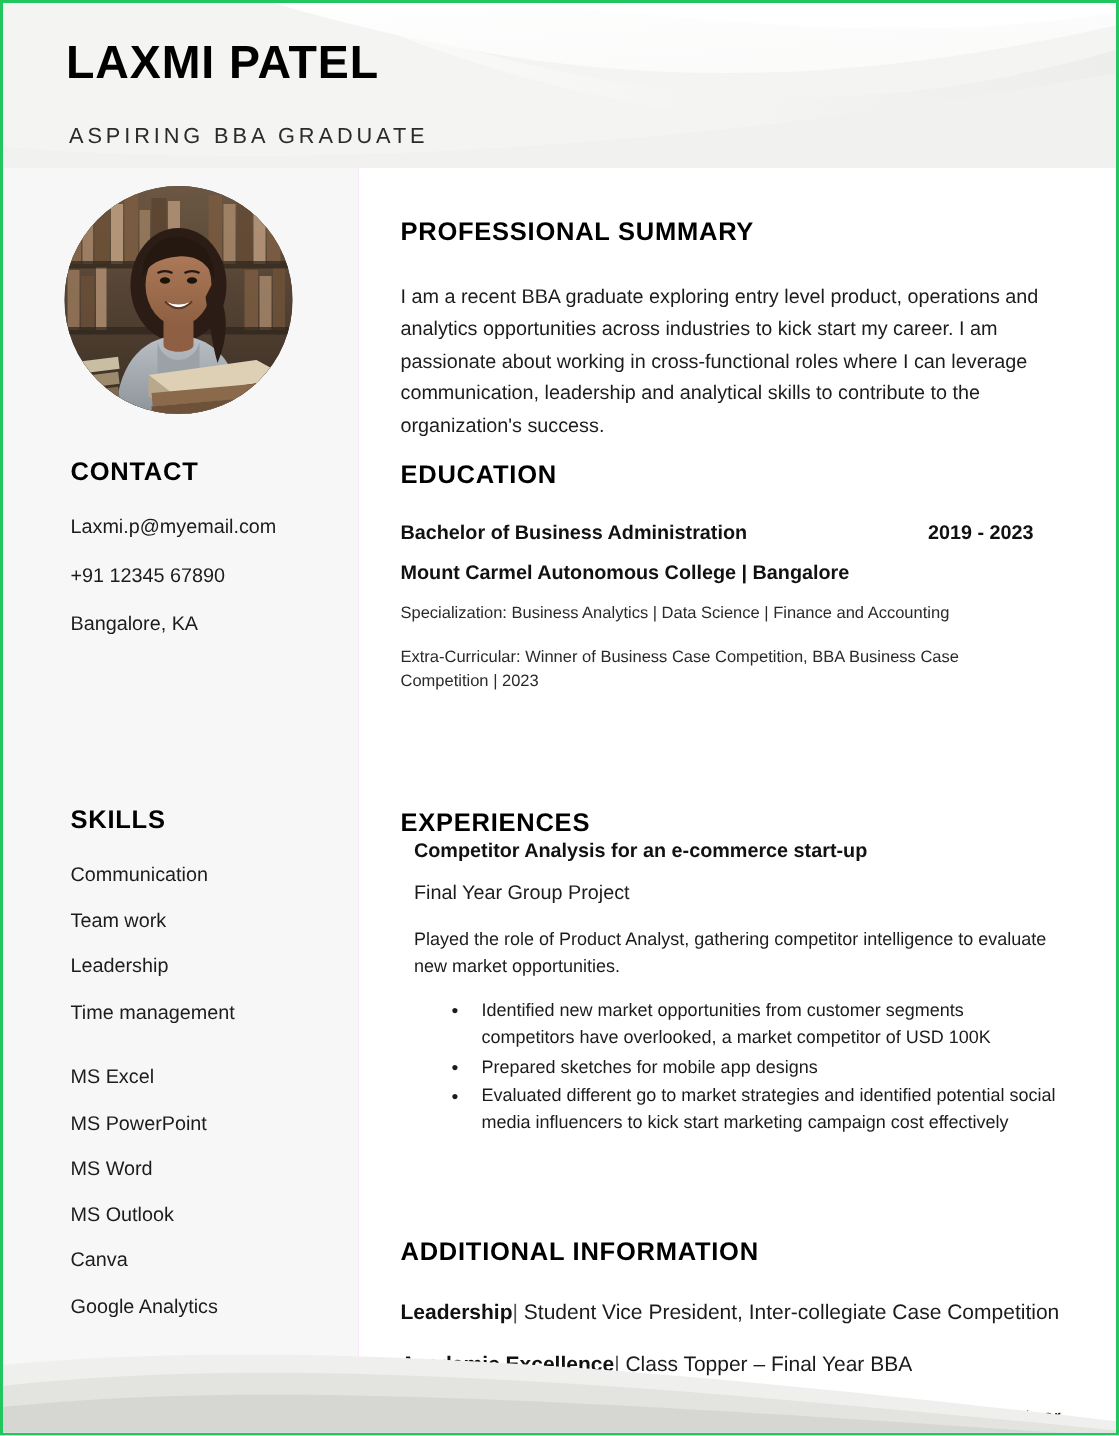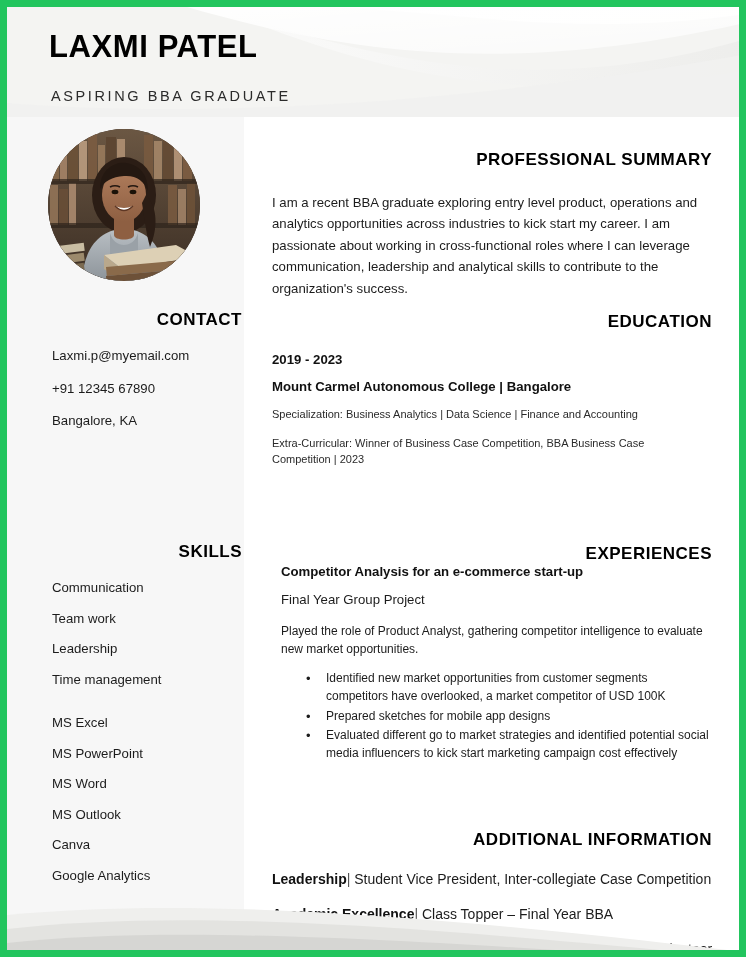--- a/index.html
+++ b/index.html
@@ -7,21 +7,21 @@
     width:746px; height:957px;
     background:#ffffff;
     font-family:"Liberation Sans", sans-serif;
     -webkit-font-smoothing:antialiased;
   }
   #page {
     position:relative;
     width:746px; height:957px;
     overflow:hidden;
     background:#f0abfc;
-    border:7px solid #22c55e;
+    border:2px solid #22c55e;
   }
 
   
   .wave-layer {
     position:absolute; left:0; top:0;
     width:746px; height:957px;
     pointer-events:none;
   }
   .wave-top { z-index:2; }
   .wave-bottom { z-index:6; }
@@ -79,21 +79,20 @@
   .side-block { position:absolute; left:45px; width:190px; z-index:4; }
   .side-contact { top:303px; }
   .side-skills  { top:535px; }
 
   .sec-head {
     font-size:17px;
     font-weight:bold;
     letter-spacing:0.5px;
     color:#000000;
     white-space:nowrap;
-    text-align:right;
   }
   .side-list { margin-top:18px; }
   .side-item {
     font-size:13.2px;
     color:#1c1c1c;
     line-height:1.25;
     margin-bottom:16px;
     white-space:nowrap;
   }
   .side-item.tight { margin-bottom:14px; }
@@ -333,20 +332,21 @@
 
   <div class="main-block blk-summary">
     <div class="sec-head">PROFESSIONAL SUMMARY</div>
     <div class="summary-text">I am a recent BBA graduate exploring entry level product, operations and analytics opportunities across industries to kick start my career. I am passionate about working in cross-functional roles where I can leverage communication, leadership and analytical skills to contribute to the organization's success.</div>
   </div>
 
   <div class="main-block blk-education">
     <div class="sec-head">EDUCATION</div>
     <div class="edu-body">
       <div class="edu-row">
+        <span class="edu-degree">Bachelor of Business Administration</span>
         <span class="edu-dates">2019 - 2023</span>
       </div>
       <div class="edu-school">Mount Carmel Autonomous College | Bangalore</div>
       <div class="edu-detail">Specialization: Business Analytics | Data Science | Finance and Accounting</div>
       <div class="edu-detail">Extra-Curricular: Winner of Business Case Competition, BBA Business Case Competition | 2023</div>
     </div>
   </div>
 
   <div class="main-block blk-experience">
     <div class="sec-head">EXPERIENCES</div>

